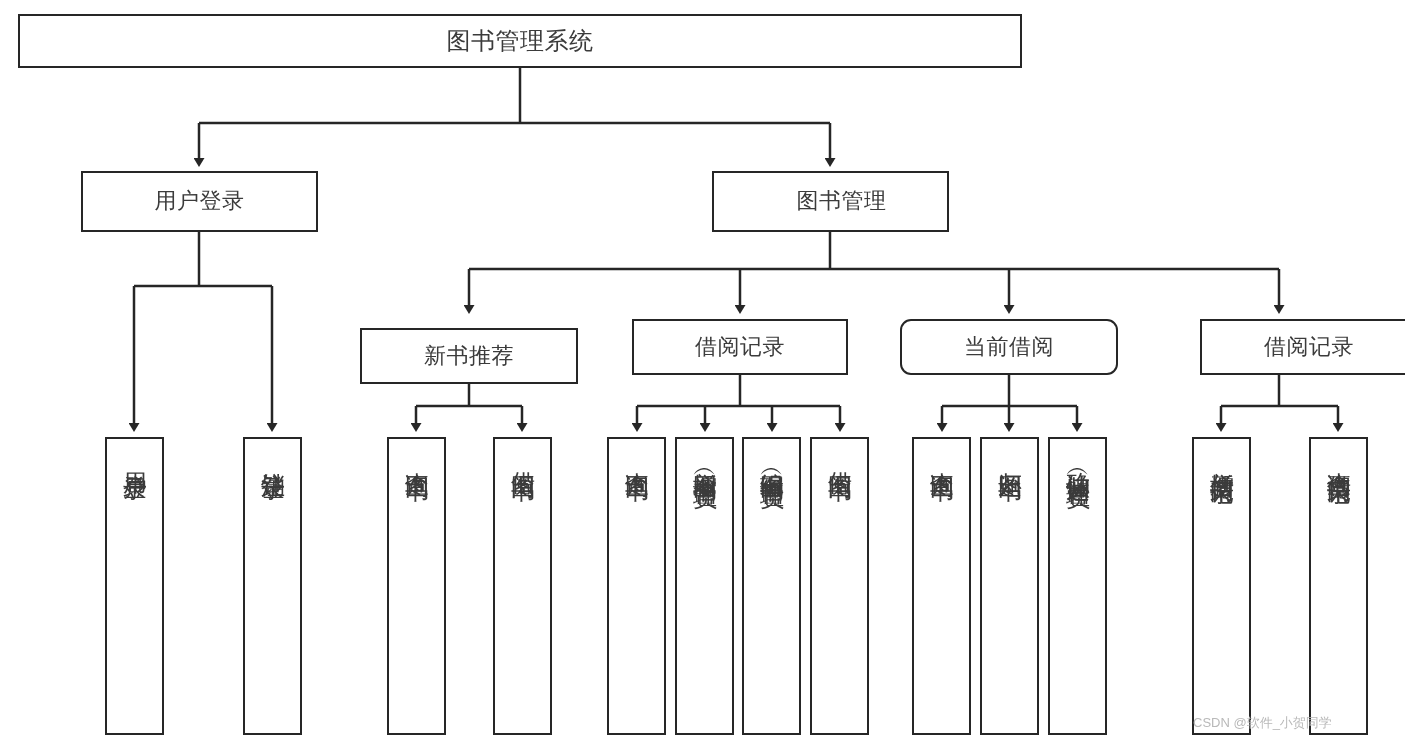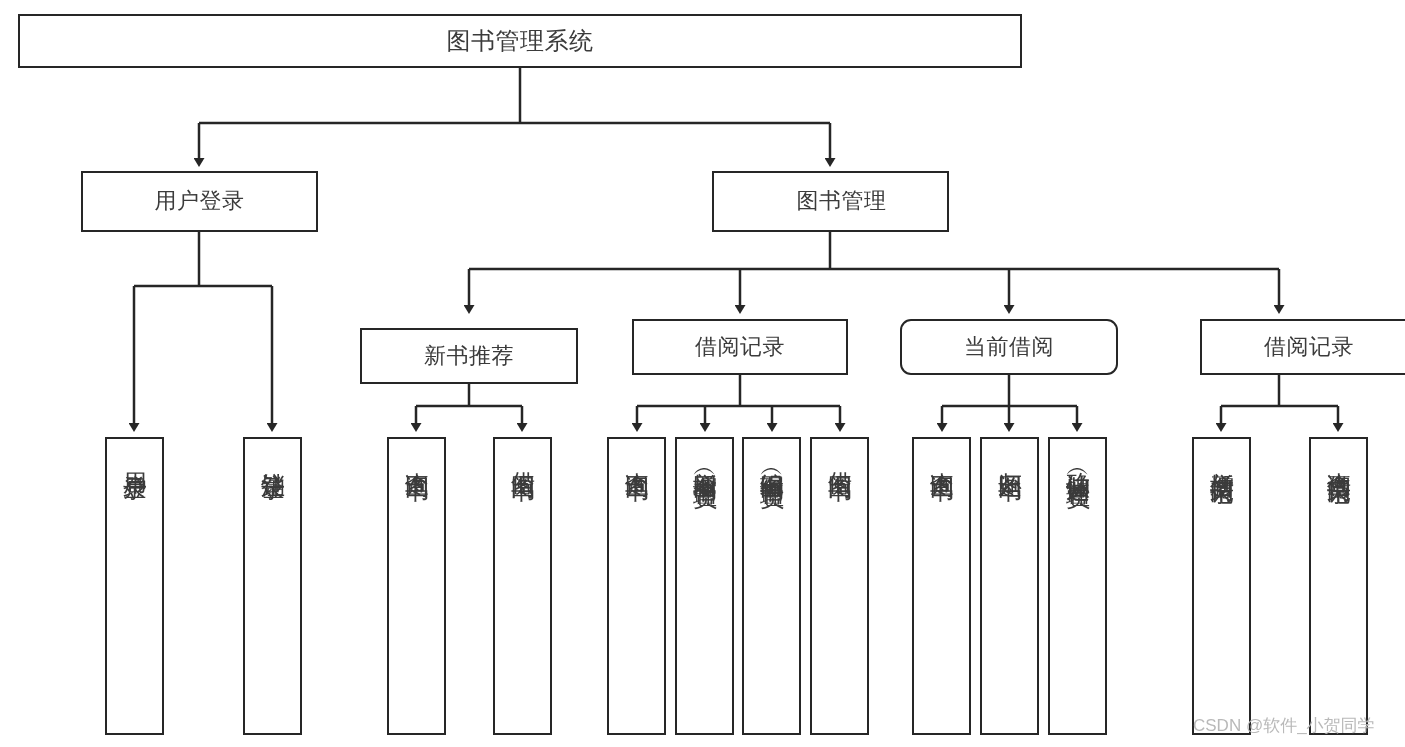--- a/index.html
+++ b/index.html
@@ -47,21 +47,21 @@
     text-orientation:upright;
     font-size:24px;
     line-height:1.12;
     letter-spacing:2px;
     white-space:nowrap;
   }
   #watermark{
     position:absolute;
     left:1193px;
     top:714px;
-    font-size:17px;
+    font-size:13px;
     color:#b9b9b9;
     white-space:nowrap;
     z-index:5;
     font-family:"Liberation Sans","DejaVu Sans",sans-serif;
   }
 </style>
 </head>
 <body>
 
 <div id="diagram-root">

